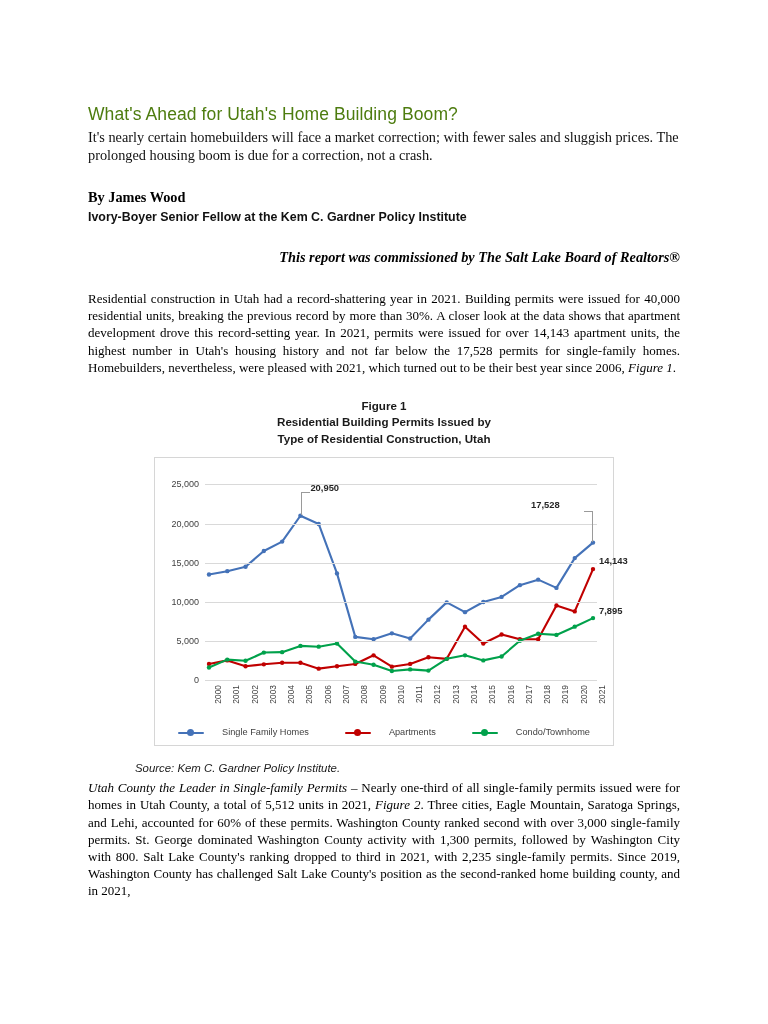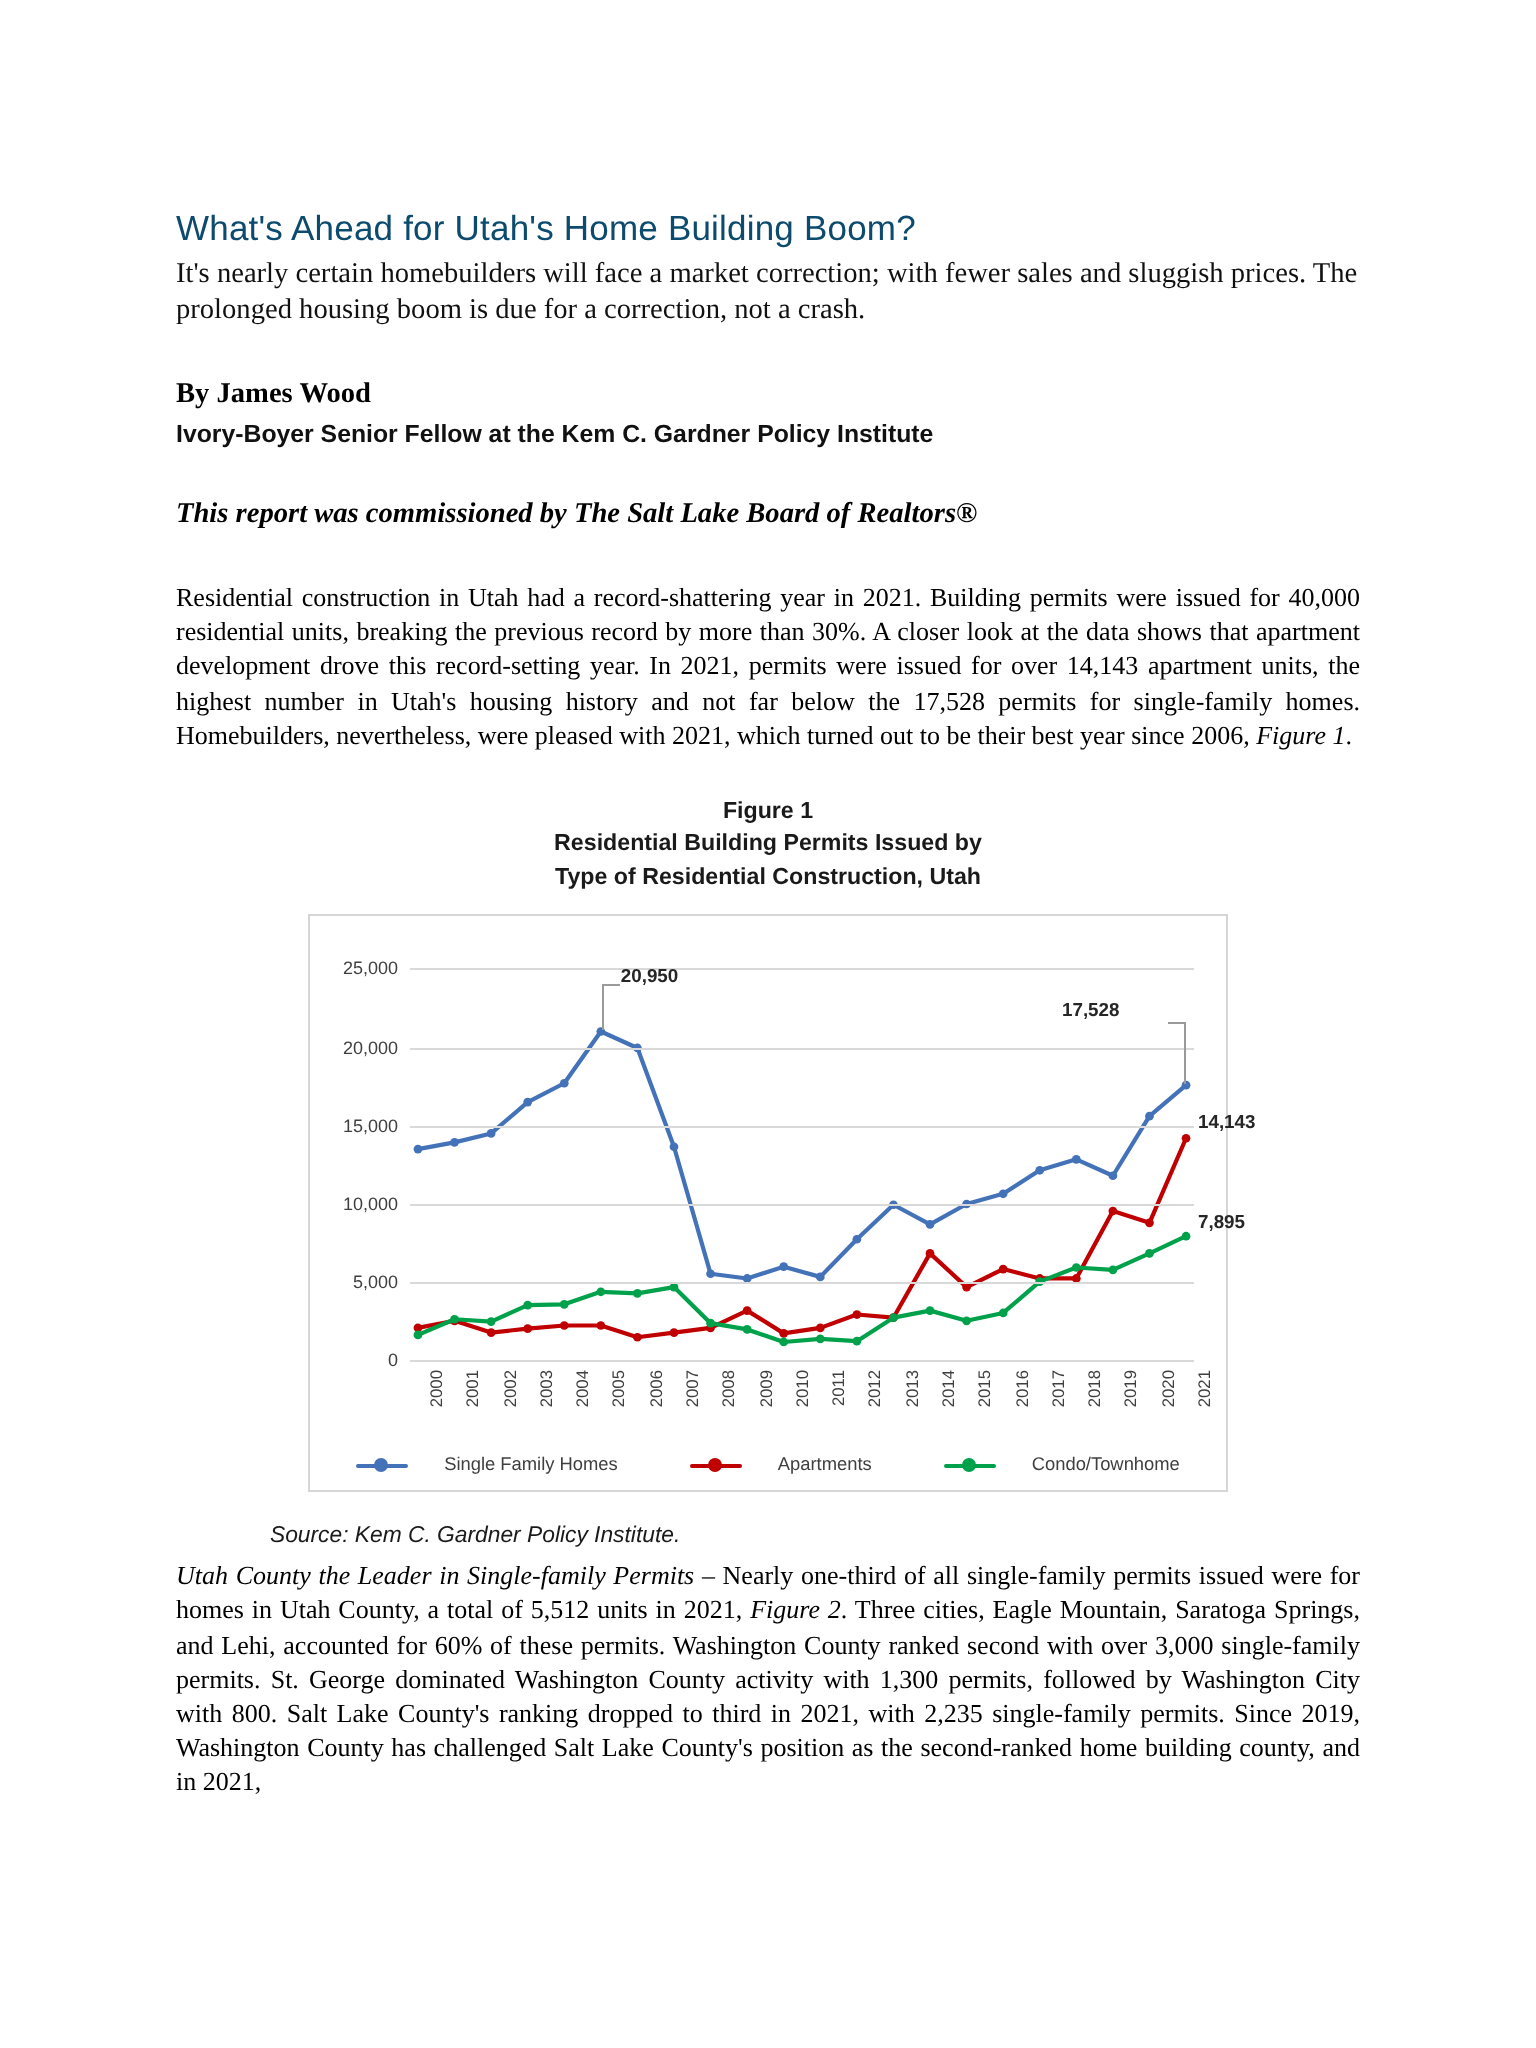--- a/index.html
+++ b/index.html
@@ -27,21 +27,21 @@
     left: 88px;
     top: 104px;
     width: 592px;
   }
 
   
   .doc-title {
     font-family: "Liberation Sans", sans-serif;
     font-size: 17.5px;
     font-weight: 400;
-    color: #0c4a6e;
+    color: #4d7c0f;
     letter-spacing: 0.1px;
     line-height: 1.25;
     margin: 0 0 2px 0;
   }
   .deck {
     font-family: "Liberation Serif", serif;
     font-size: 14.3px;
     line-height: 1.28;
     margin: 0;
     color: #111;
@@ -59,21 +59,22 @@
     font-size: 12.4px;
     margin: 2px 0 11px 0;
     line-height: 1.3;
     color: #111;
   }
   .commission {
     font-family: "Liberation Serif", serif;
     font-style: italic;
     font-weight: bold;
     font-size: 14.3px;
-    margin: 24px 0 0 0;
+    margin: 24px 0 0 16px;
+    text-align: right;
   }
   .body-par {
     font-family: "Liberation Serif", serif;
     font-size: 13px;
     line-height: 1.32;
     text-align: justify;
     margin: 24px 0 0 0;
   }
   .body-par.tight { margin-top: 5px; }
   .ital { font-style: italic; }

